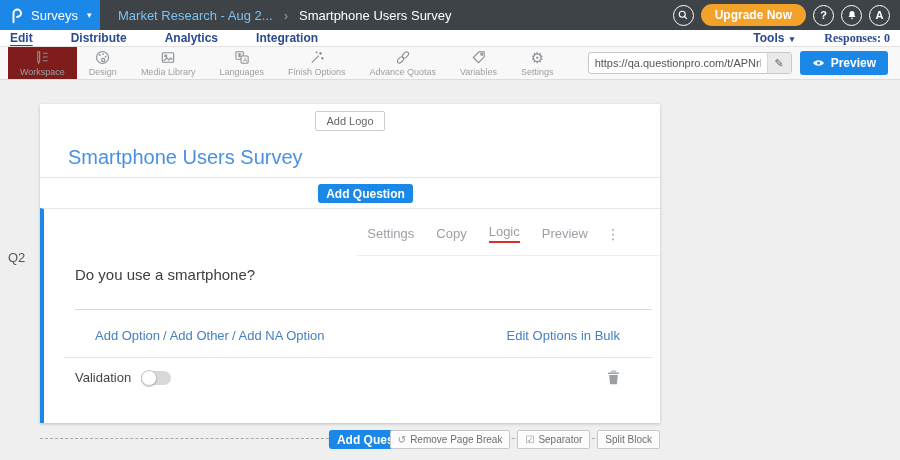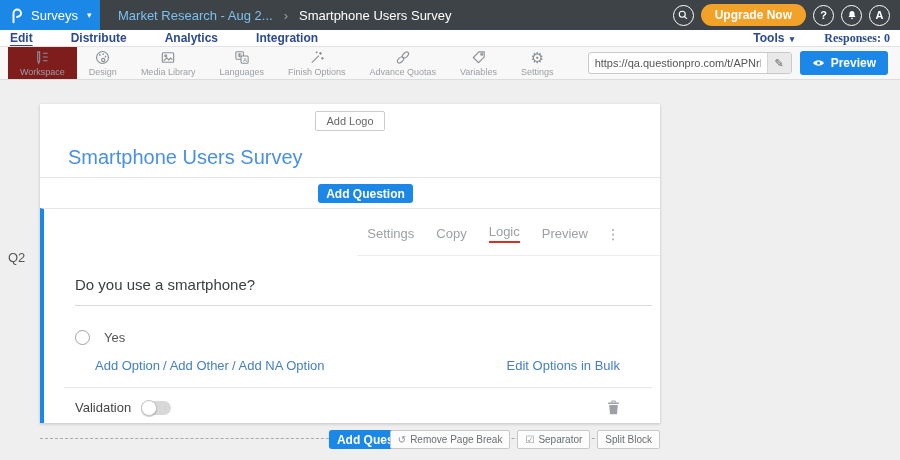--- a/index.html
+++ b/index.html
@@ -49,21 +49,21 @@
   .survey-title { margin:15px 0 9px 28px; font-size:20px; line-height:22px; color:#4a90e2; font-weight:normal; cursor:text; }
   .h-divider { border-top:1px solid #e6e6e6; }
   .add-q-row { height:30px; display:flex; align-items:center; justify-content:center; }
   .add-q-btn { background:#1b87e6; border:none; color:#fff; font-size:12px; font-weight:bold; padding:3px 8px; height:19px; border-radius:3px; cursor:pointer; font-family:inherit;margin-left:31px; }
 
   .question-block { border-top:1px solid #e6e6e6; border-left:4px solid #1b87e6; height:215px; }
   .q-tabs { display:flex; justify-content:flex-end; align-items:center; gap:22px; width:fit-content; margin-left:auto; padding:15px 40px 12px 10px; border-bottom:1px solid #ededed; font-size:13px; color:#9aa0a6; }
   .q-tab { cursor:pointer; }
   .q-tab.active { border-bottom:2px solid #d93025; padding-bottom:2px; }
   .q-menu-dots { font-size:14px; color:#9aa0a6; cursor:pointer; margin-left:-4px; }
-  .q-text-row { margin:20px 8px 0 31px; border-bottom:1px solid #d9d9d9; padding-bottom:12px; font-size:15px; color:#3c4043; cursor:text; }
+  .q-text-row { margin:10px 8px 0 31px; border-bottom:1px solid #d9d9d9; padding-bottom:26px; font-size:15px; color:#3c4043; cursor:text; }
   .options { margin:18px 0 0 31px; }
   .option-row { display:flex; align-items:center; gap:14px; height:26px; margin-bottom:6px; font-size:13px; color:#555; }
   .radio { width:15px; height:15px; border:1px solid #9aa2aa; border-radius:50%; background:#fff; cursor:pointer; flex:0 0 auto; }
   .option-label { cursor:text; }
   .links-row { display:flex; justify-content:space-between; align-items:center; margin:8px 40px 0 51px; font-size:13px; color:#4580c2;gap:36px; }
   .opt-link { cursor:pointer; }
   .link-sep { margin:0 3px; }
   .validation-wrap { margin:14px 8px 0 20px; border-top:1px solid #e6e6e6; padding:12px 0 0 11px; display:flex; align-items:center; gap:10px; font-size:13px; color:#444; }
   .toggle { width:30px; height:14px; background:#d8d8d8; border-radius:7px; position:relative; cursor:pointer; }
   .toggle-knob { position:absolute; left:0; top:-1px; width:16px; height:16px; background:#fff; border:1px solid #c4c4c4; border-radius:50%; box-shadow:0 1px 1px rgba(0,0,0,.2); }
@@ -240,24 +240,20 @@
     <div class="question-block">
       <div class="q-tabs">
         <span class="q-tab">Settings</span>
         <span class="q-tab">Copy</span>
         <span class="q-tab active">Logic</span>
         <span class="q-tab">Preview</span>
         <span class="q-menu-dots">⋮</span>
       </div>
       <div class="q-text-row">Do you use a smartphone?</div>
       <div class="options">
-        <div class="option-row">
-          <span class="radio"></span>
-          <span class="option-label">Yes</span>
-        </div>
       </div>
       <div class="links-row">
         <span>
           <span class="opt-link">Add Option</span><span class="link-sep">/</span><span class="opt-link">Add Other</span><span class="link-sep">/</span><span class="opt-link">Add NA Option</span>
         </span>
         <span class="opt-link">Edit Options in Bulk</span>
       </div>
       <div class="validation-wrap">
         <span>Validation</span>
         <span class="toggle">

